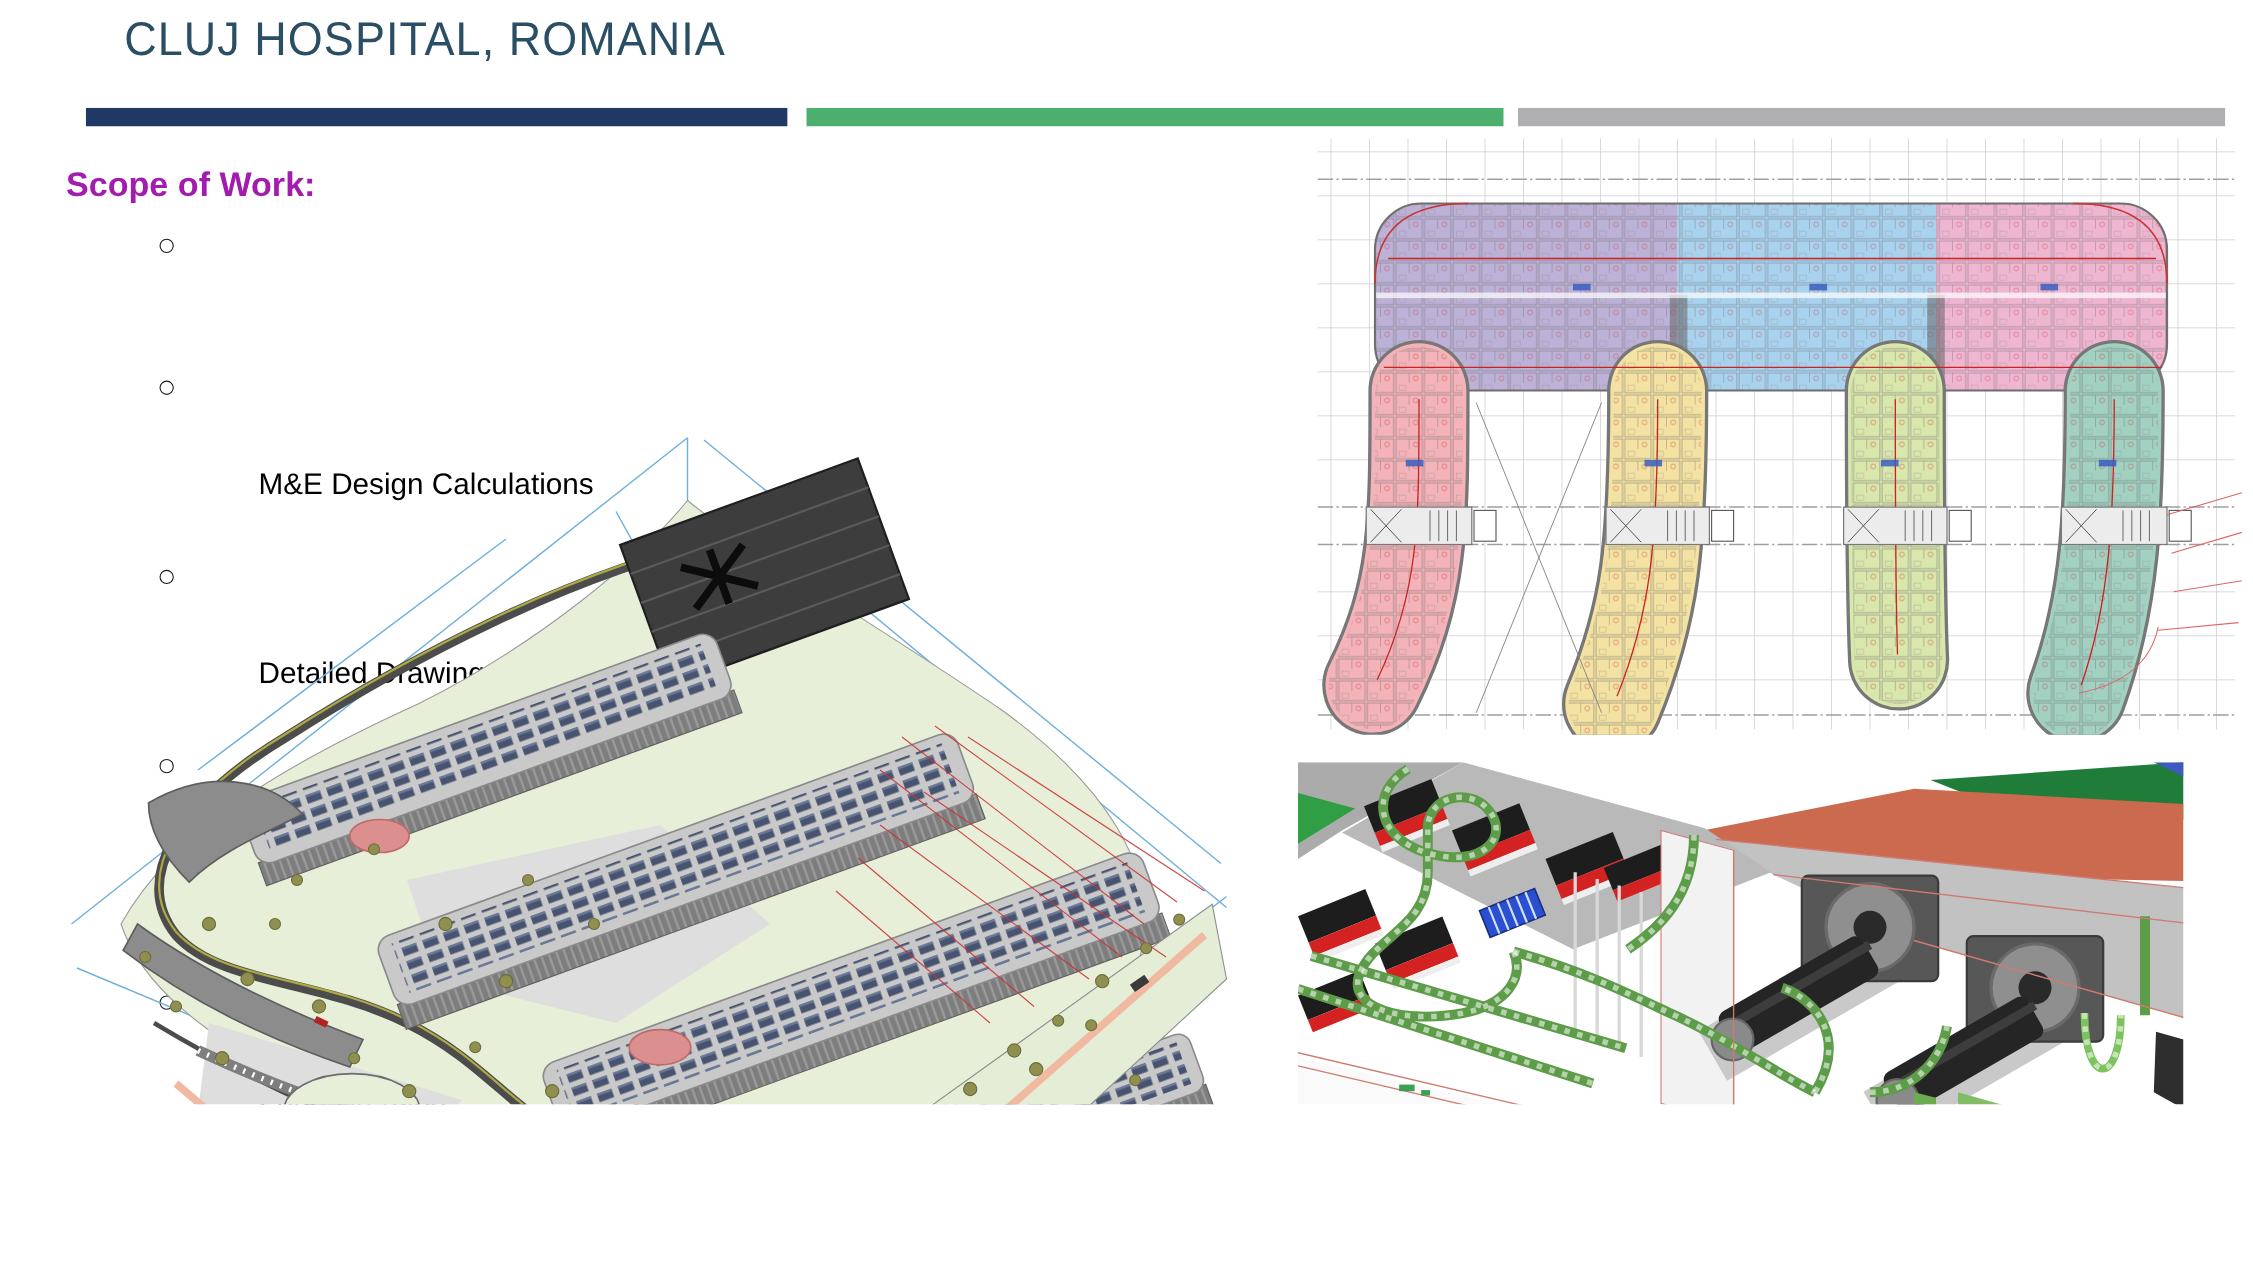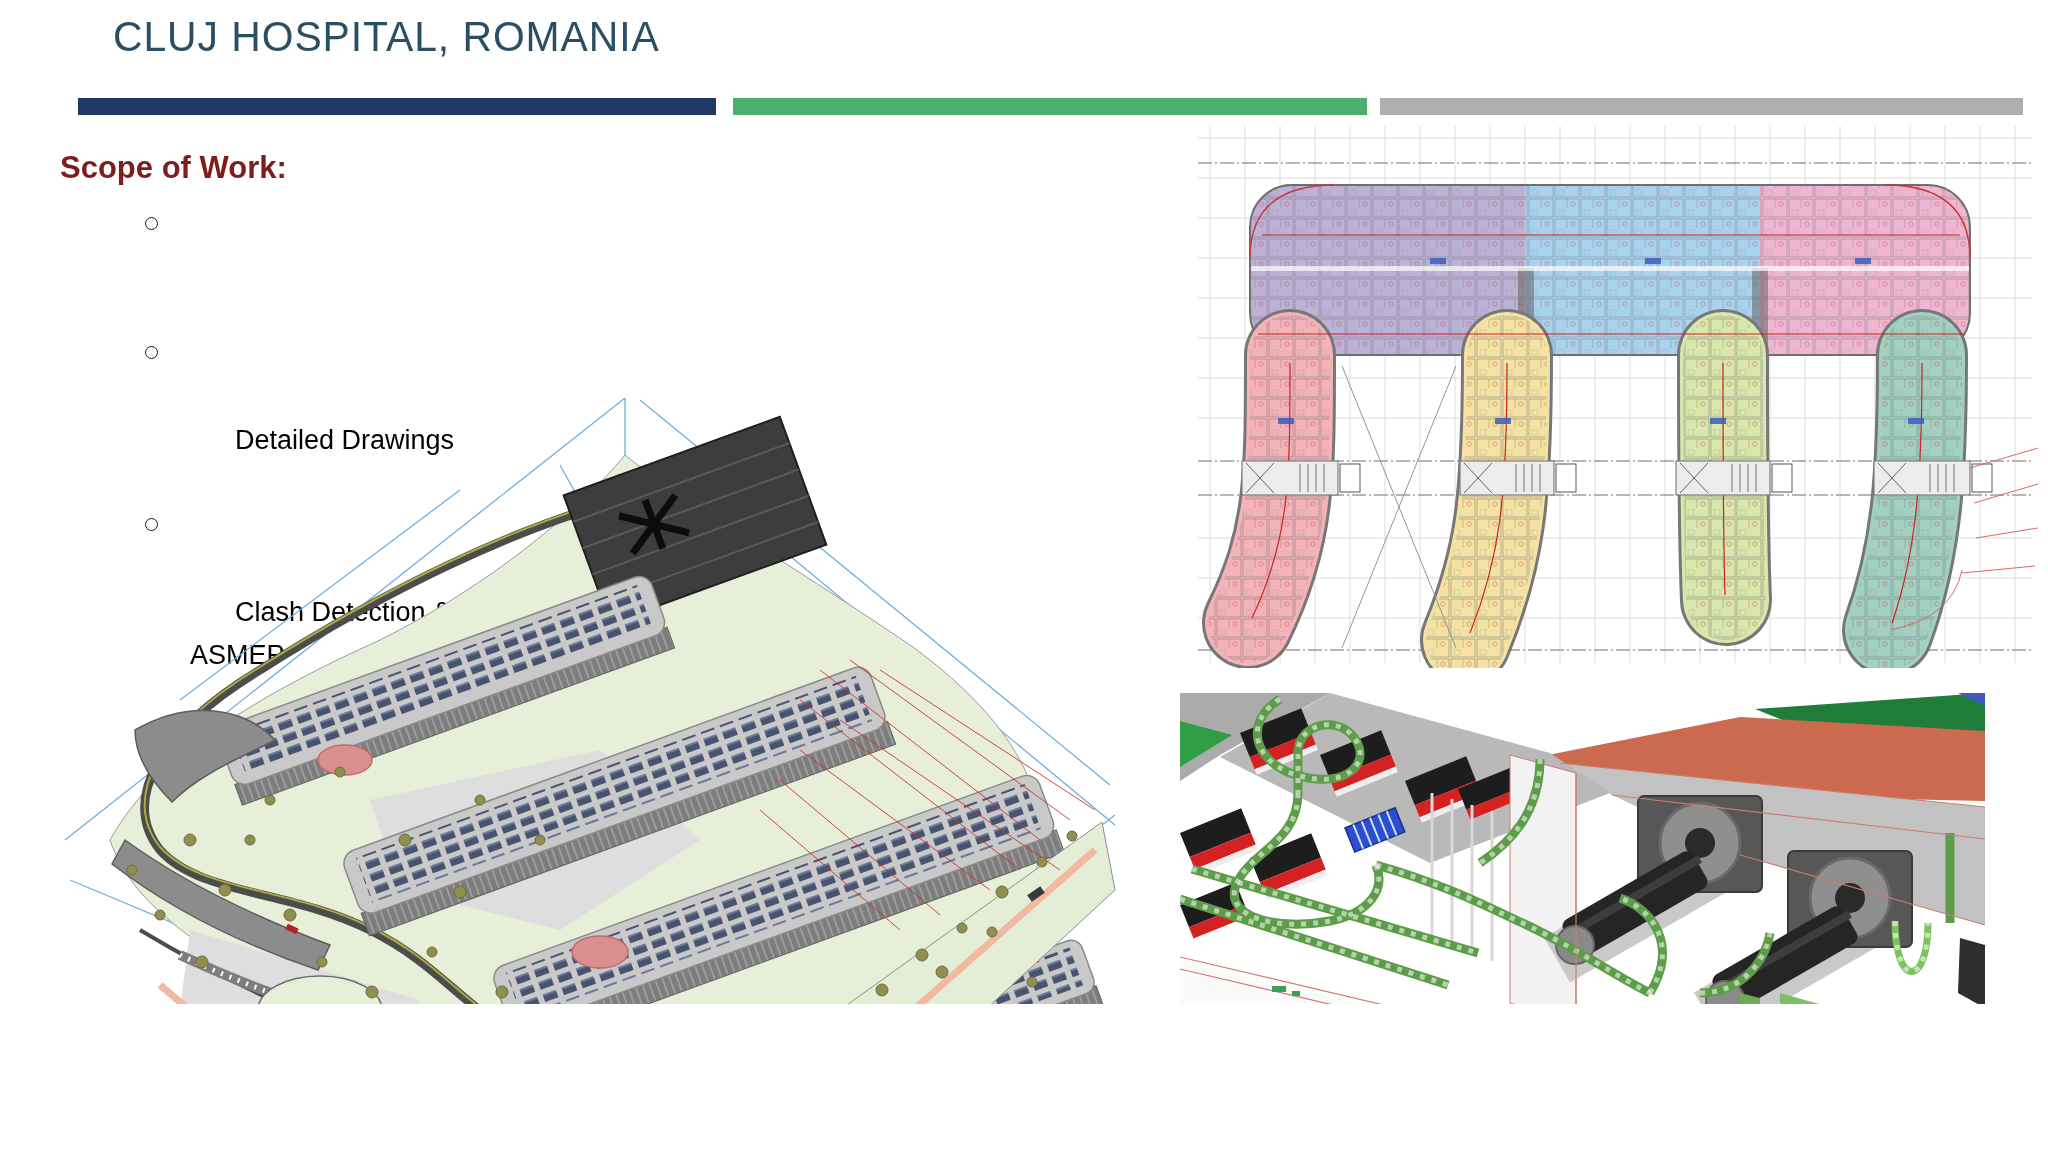--- a/index.html
+++ b/index.html
@@ -9,21 +9,21 @@
   
   .title{position:absolute;left:113px;top:12px;font-size:43px;font-weight:400;
          color:#2A4E63;letter-spacing:1px;transform:scaleX(.95);transform-origin:left top;
          white-space:nowrap;}
   .accent-bar{position:absolute;top:98px;height:17px;display:block;}
   .bar-navy{left:78px;width:638px;}
   .bar-green{left:733px;width:634px;}
   .bar-gray{left:1380px;width:643px;}
 
   
-  .scope-heading{position:absolute;left:60px;top:150px;font-size:31px;font-weight:700;color:#7f1d1d;}
+  .scope-heading{position:absolute;left:60px;top:150px;font-size:31px;font-weight:700;color:#a21caf;}
   .scope-list{position:absolute;left:143px;top:204px;width:640px;list-style:none;margin:0;padding:0;}
   .scope-item{position:relative;padding-left:47px;font-size:27px;color:#000;
               line-height:43px;white-space:pre-wrap;}
   .bullet-circle{position:absolute;left:2px;top:13px;width:13px;height:13px;border:1.6px solid #1a1a1a;
                  border-radius:50%;box-sizing:border-box;}
 
   
   .fp-panel{position:absolute;left:1190px;top:118px;width:850px;height:550px;}
   .sp-panel{position:absolute;left:40px;top:370px;width:1080px;height:775px;}
   .mep-panel{position:absolute;left:1180px;top:693px;width:805px;height:445px;}
@@ -43,20 +43,24 @@
     <rect width="100%" height="100%" fill="#4CAF6E"></rect>
   </svg>
   <svg class="accent-bar bar-gray">
     <rect width="100%" height="100%" fill="#AFAFB2"></rect>
   </svg>
 
   <div class="scope-heading">Scope of Work:</div>
   <ul class="scope-list">
     <li class="scope-item">
       <span class="bullet-circle"></span>
+    </li>
+    <li class="scope-item">
+      <span class="bullet-circle"></span>
+      <span>M&amp;E Design Calculations</span>
     </li>
     <li class="scope-item">
       <span class="bullet-circle"></span>
       <span>Detailed Drawings</span>
     </li>
     <li class="scope-item">
       <span class="bullet-circle"></span>
       <span>Clash Detection &amp; Coordination of
 ASMEP</span>
     </li>

